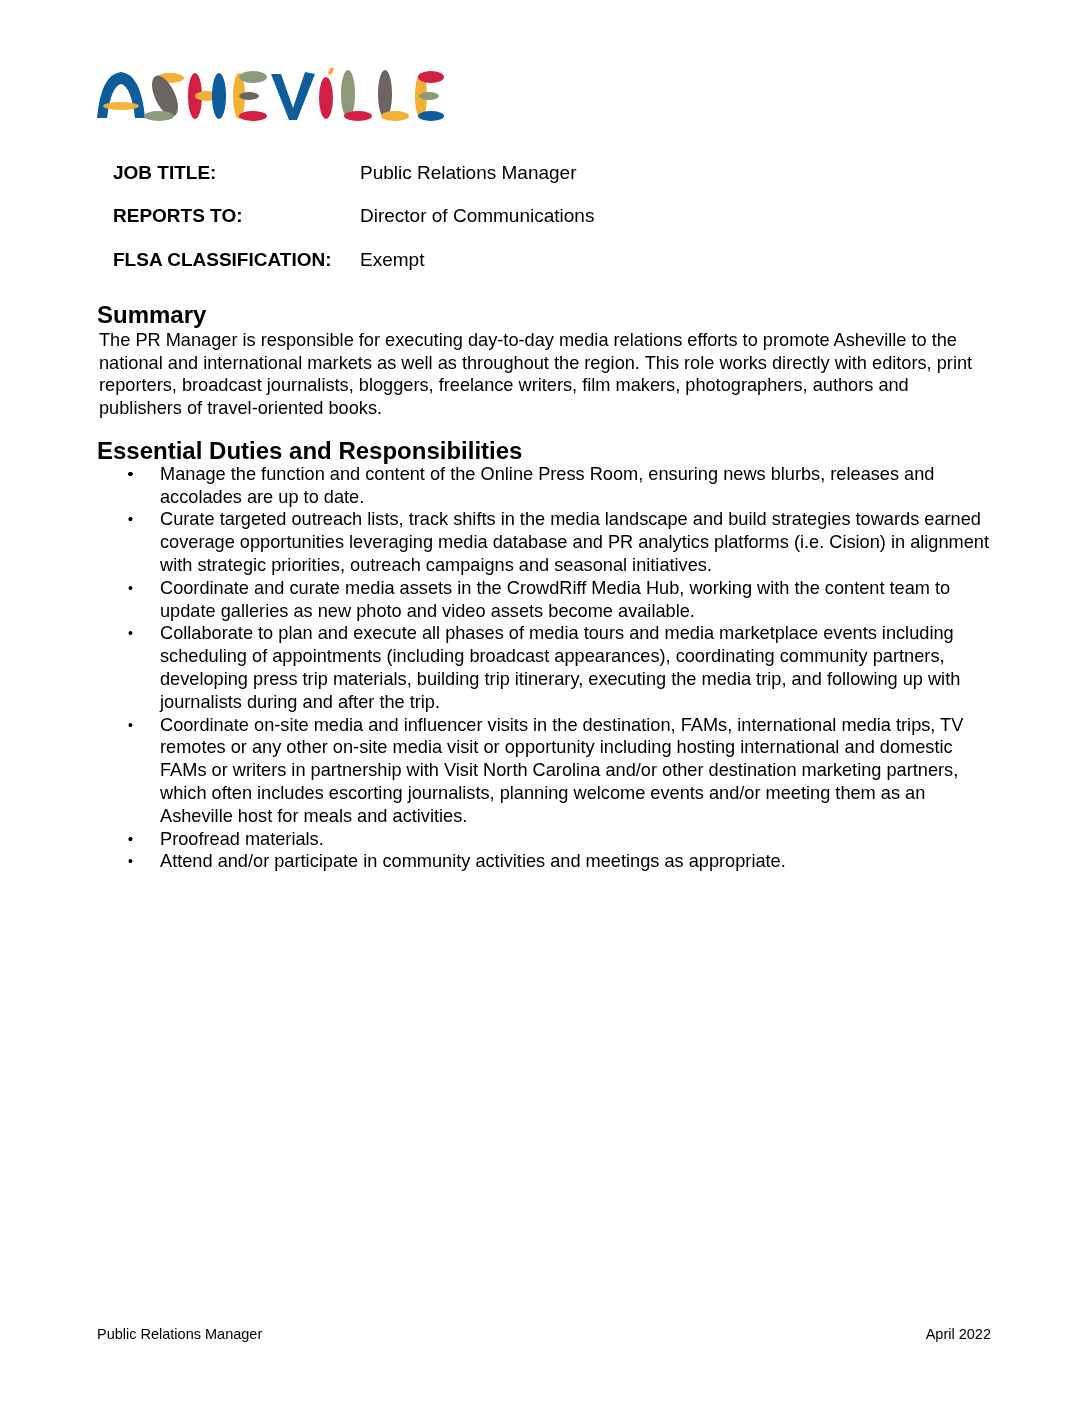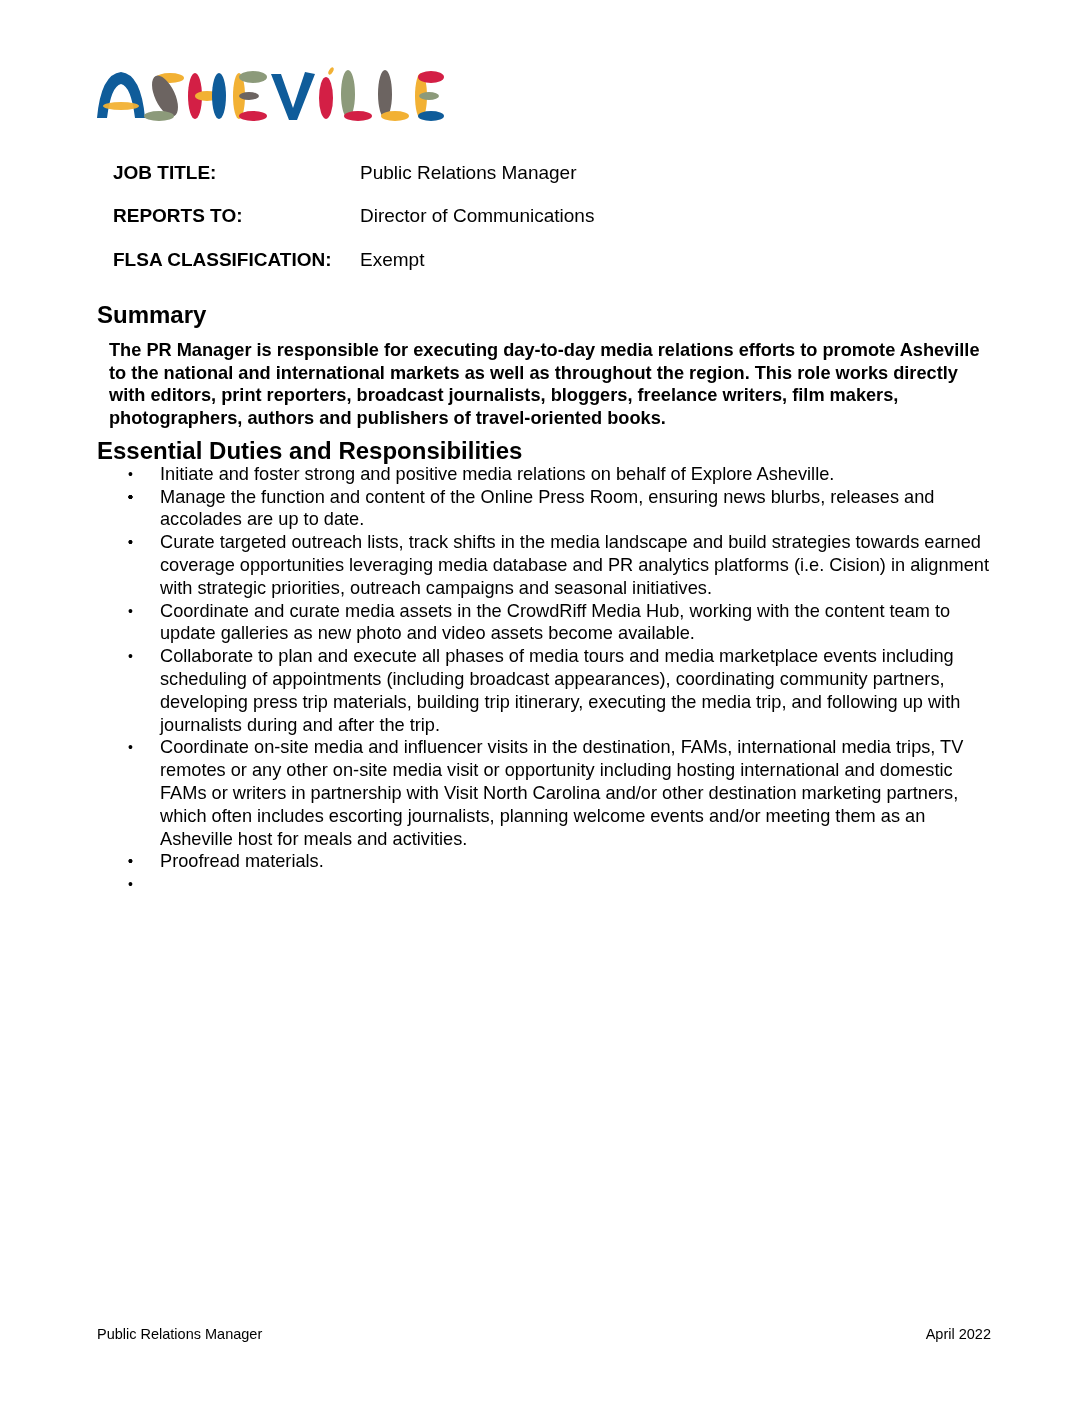--- a/index.html
+++ b/index.html
@@ -4,21 +4,21 @@
 <style>
   html, body { margin: 0; padding: 0; background: #ffffff; }
   body { width: 1088px; height: 1408px; position: relative; overflow: hidden;
          font-family: "Liberation Sans", sans-serif; color: #000; }
   .logo { position: absolute; left: 95px; top: 66px; width: 350px; height: 58px; }
   .meta-row { position: absolute; left: 97px; font-size: 19px; line-height: 22px; }
   .meta-label { position: absolute; left: 16px; font-weight: bold; white-space: nowrap; }
   .meta-value { position: absolute; left: 263px; white-space: nowrap; }
   .section { position: absolute; left: 97px; width: 900px; font-size: 18.2px; line-height: 22.8px; }
   .section h2 { font-size: 24px; font-weight: bold; margin: 0; line-height: 22.8px; }
-  .section p { margin: 12px; font-weight: bold; }
+  .section p { margin: 2px; }
   ul.duties { list-style: none; margin: 0; padding: 0; }
   ul.duties li { position: relative; padding-left: 63px; }
   ul.duties li .bullet { position: absolute; left: 31px; top: 0; font-size: 14px; }
   .footer { position: absolute; top: 1326px; font-size: 14.5px; }
   .footer-left { left: 97px; }
   .footer-right { right: 97px; }
 </style>
 </head>
 <body>
 
@@ -71,31 +71,31 @@
 </div>
 
 <div class="section" style="top:304px;">
   <h2>Summary</h2>
   <p>The PR Manager is responsible for executing day-to-day media relations efforts to promote Asheville to the national and international markets as well as throughout the region. This role works directly with editors, print reporters, broadcast journalists, bloggers, freelance writers, film makers, photographers, authors and publishers of travel-oriented books.</p>
 </div>
 
 <div class="section" style="top:440px;">
   <h2>Essential Duties and Responsibilities</h2>
   <ul class="duties" id="duties-list">
-      <li><span class="bullet">•</span><span>Initiate and foster strong and positive media relations on behalf of Explore Asheville.</span></li>
+      <li><span class="bullet">•</span></li>
       <li><span class="bullet">•</span></li>
       <li><span class="bullet">•</span></li>
       <li><span class="bullet">•</span></li>
       <li><span class="bullet">•</span></li>
       <li><span class="bullet">•</span><span>Manage the function and content of the Online Press Room, ensuring news blurbs, releases and accolades are up to date.</span></li>
       <li><span class="bullet">•</span></li>
       <li><span class="bullet">•</span><span>Curate targeted outreach lists, track shifts in the media landscape and build strategies towards earned coverage opportunities leveraging media database and PR analytics platforms (i.e. Cision) in alignment with strategic priorities, outreach campaigns and seasonal initiatives.</span></li>
       <li><span class="bullet">•</span><span>Coordinate and curate media assets in the CrowdRiff Media Hub, working with the content team to update galleries as new photo and video assets become available.</span></li>
       <li><span class="bullet">•</span><span>Collaborate to plan and execute all phases of media tours and media marketplace events including scheduling of appointments (including broadcast appearances), coordinating community partners, developing press trip materials, building trip itinerary, executing the media trip, and following up with journalists during and after the trip.</span></li>
       <li><span class="bullet">•</span><span>Coordinate on-site media and influencer visits in the destination, FAMs, international media trips, TV remotes or any other on-site media visit or opportunity including hosting international and domestic FAMs or writers in partnership with Visit North Carolina and/or other destination marketing partners, which often includes escorting journalists, planning welcome events and/or meeting them as an Asheville host for meals and activities.</span></li>
       <li><span class="bullet">•</span></li>
       <li><span class="bullet">•</span><span>Proofread materials.</span></li>
-      <li><span class="bullet">•</span></li>
+      <li><span class="bullet">•</span><span>Attend and/or participate in community activities and meetings as appropriate.</span></li>
     </ul>
 </div>
 
 <div class="footer footer-left">Public Relations Manager</div>
 <div class="footer footer-right">April 2022</div>
 
 </body></html>

